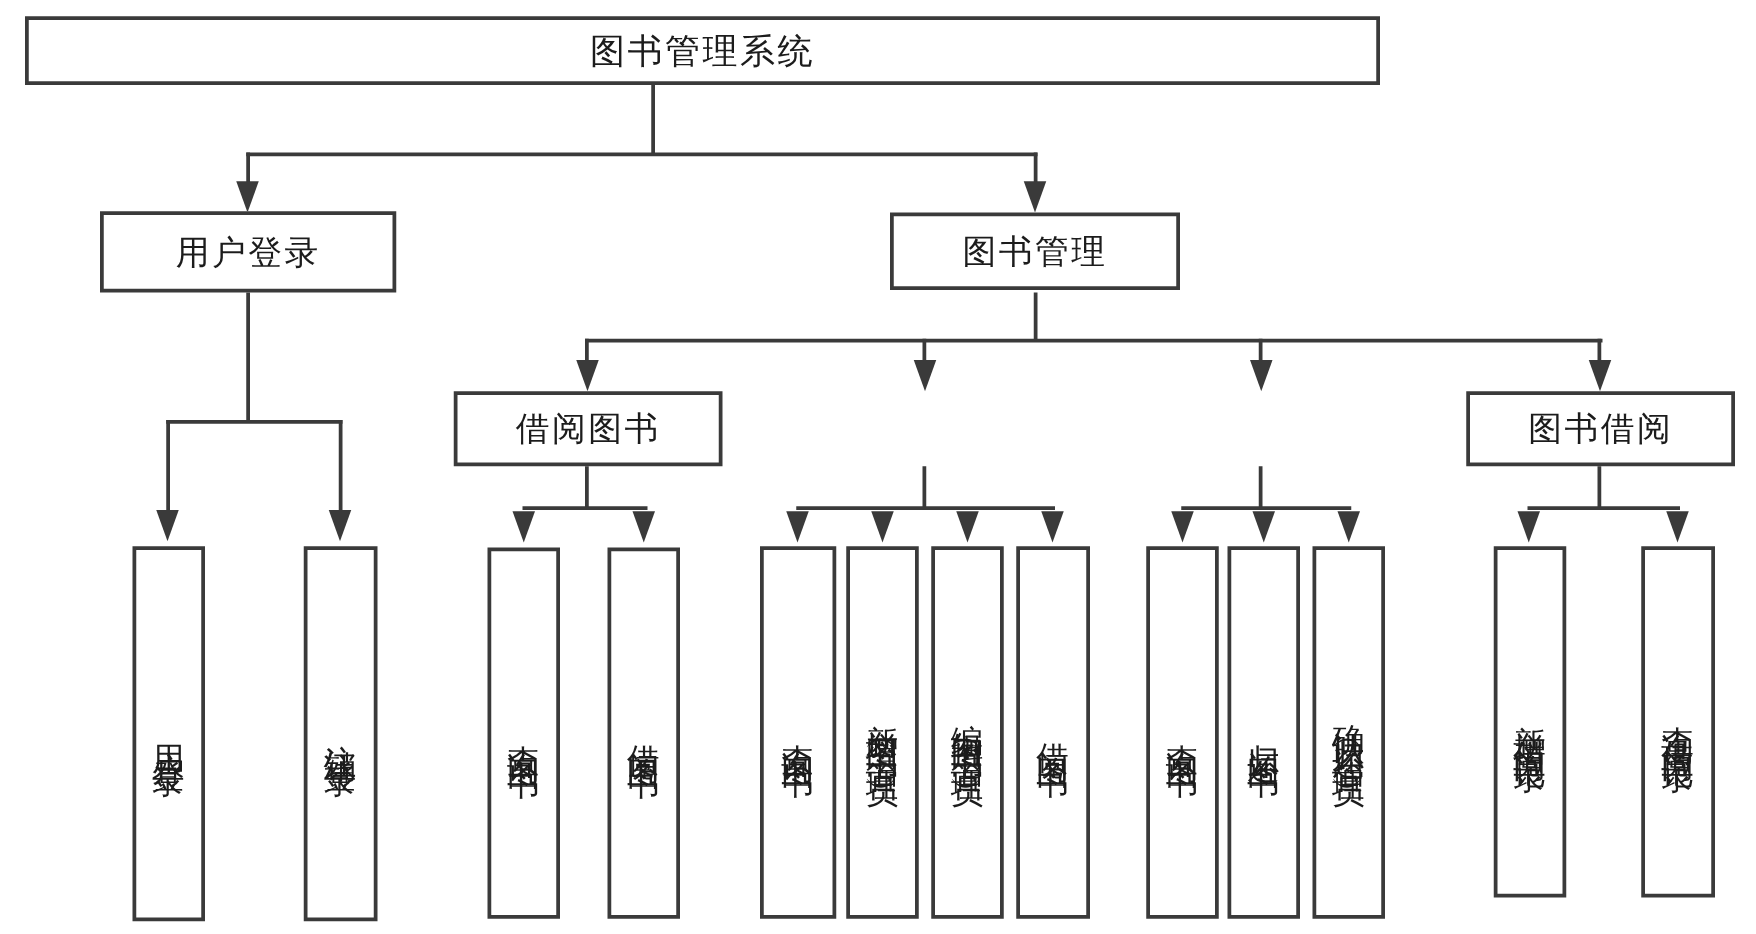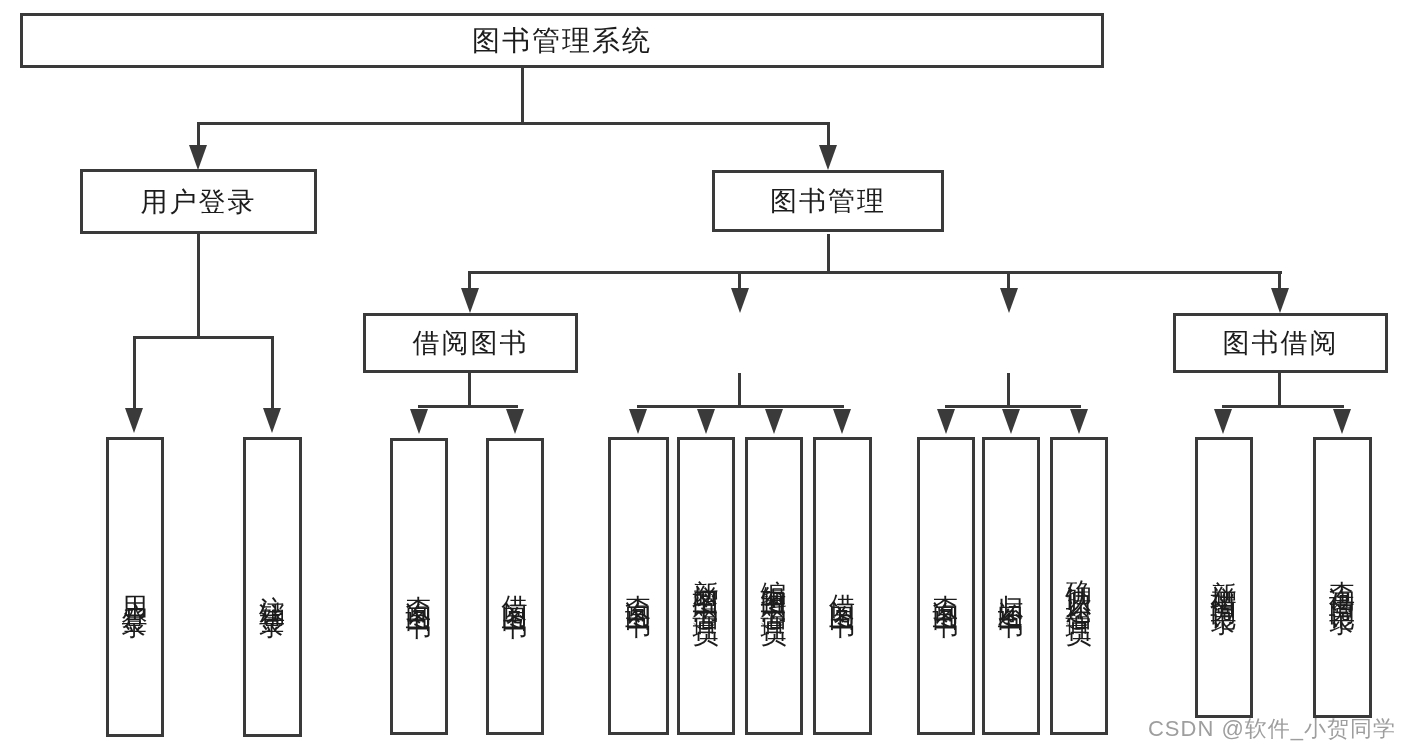--- a/index.html
+++ b/index.html
@@ -125,15 +125,14 @@
     <span class="lbl">确认归还（管理员）</span>
   </div>
 
   <div class="node vnode" style="left:1195px;top:437px;width:58px;height:281px">
     <span class="lbl">新增借阅记录</span>
   </div>
   <div class="node vnode" style="left:1313px;top:437px;width:59px;height:281px">
     <span class="lbl">查询借阅记录</span>
   </div>
 
-  <div class="watermark">CSDN @软件_小贺同学</div>
 
 </div>
 
 </body></html>

